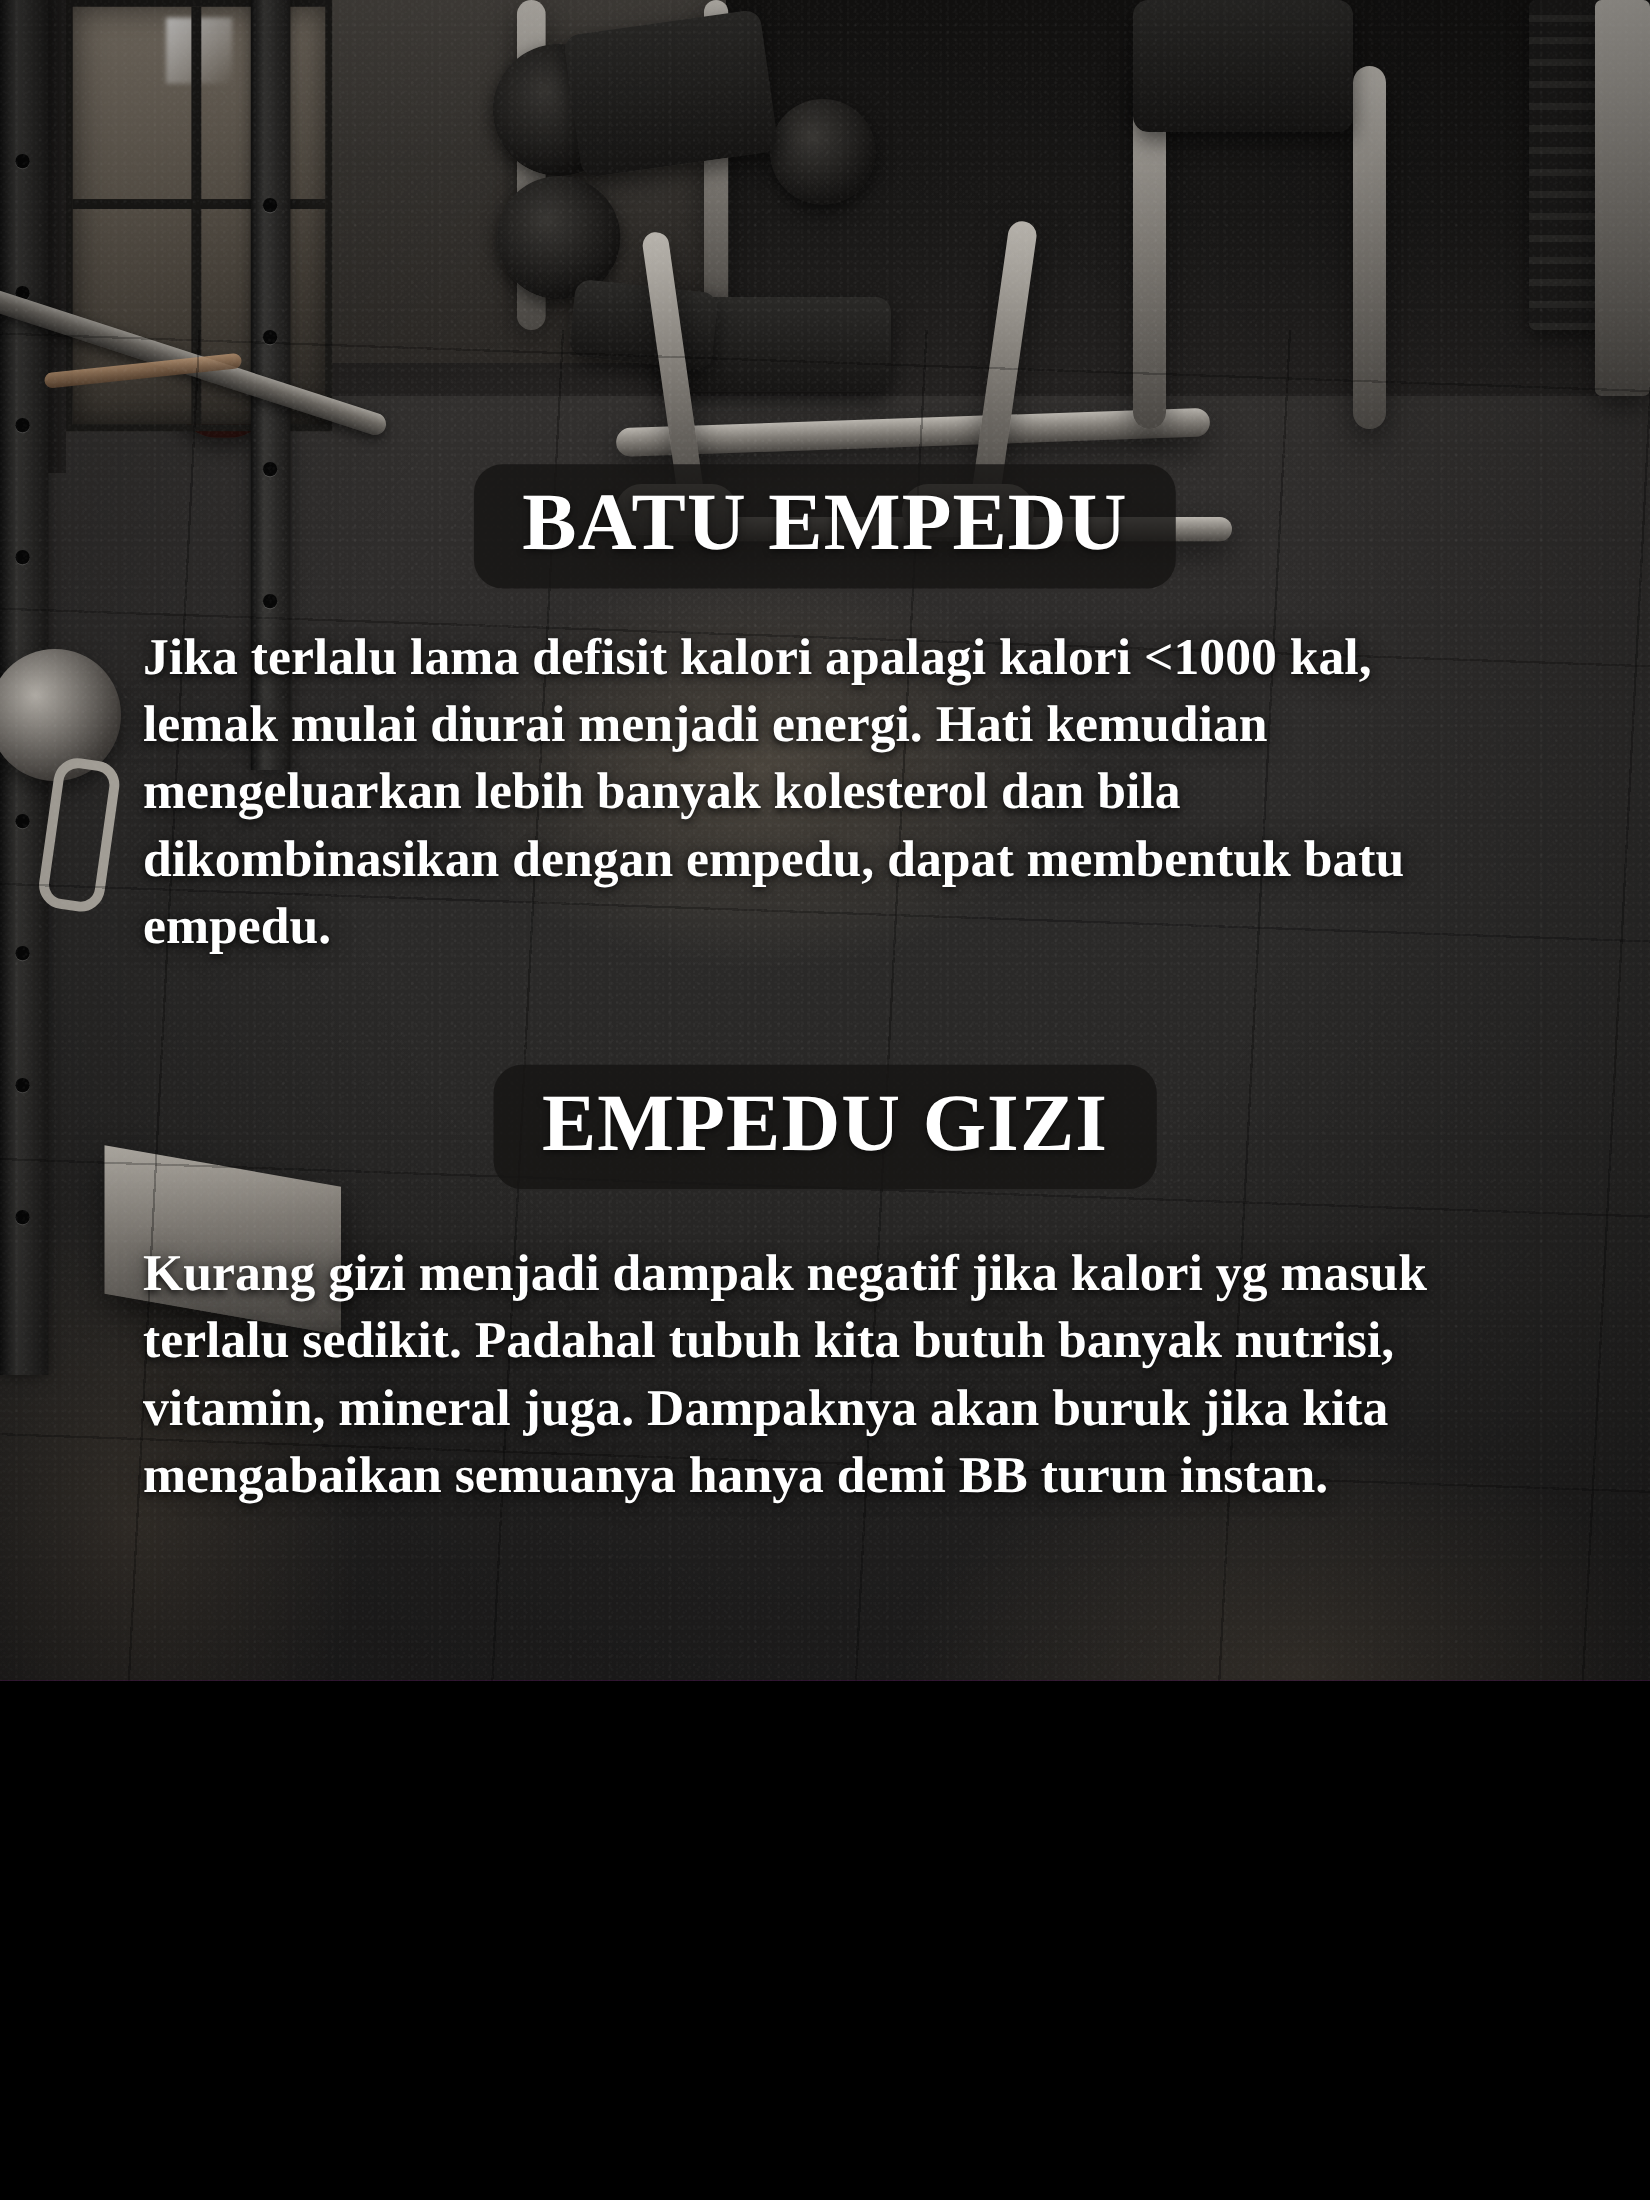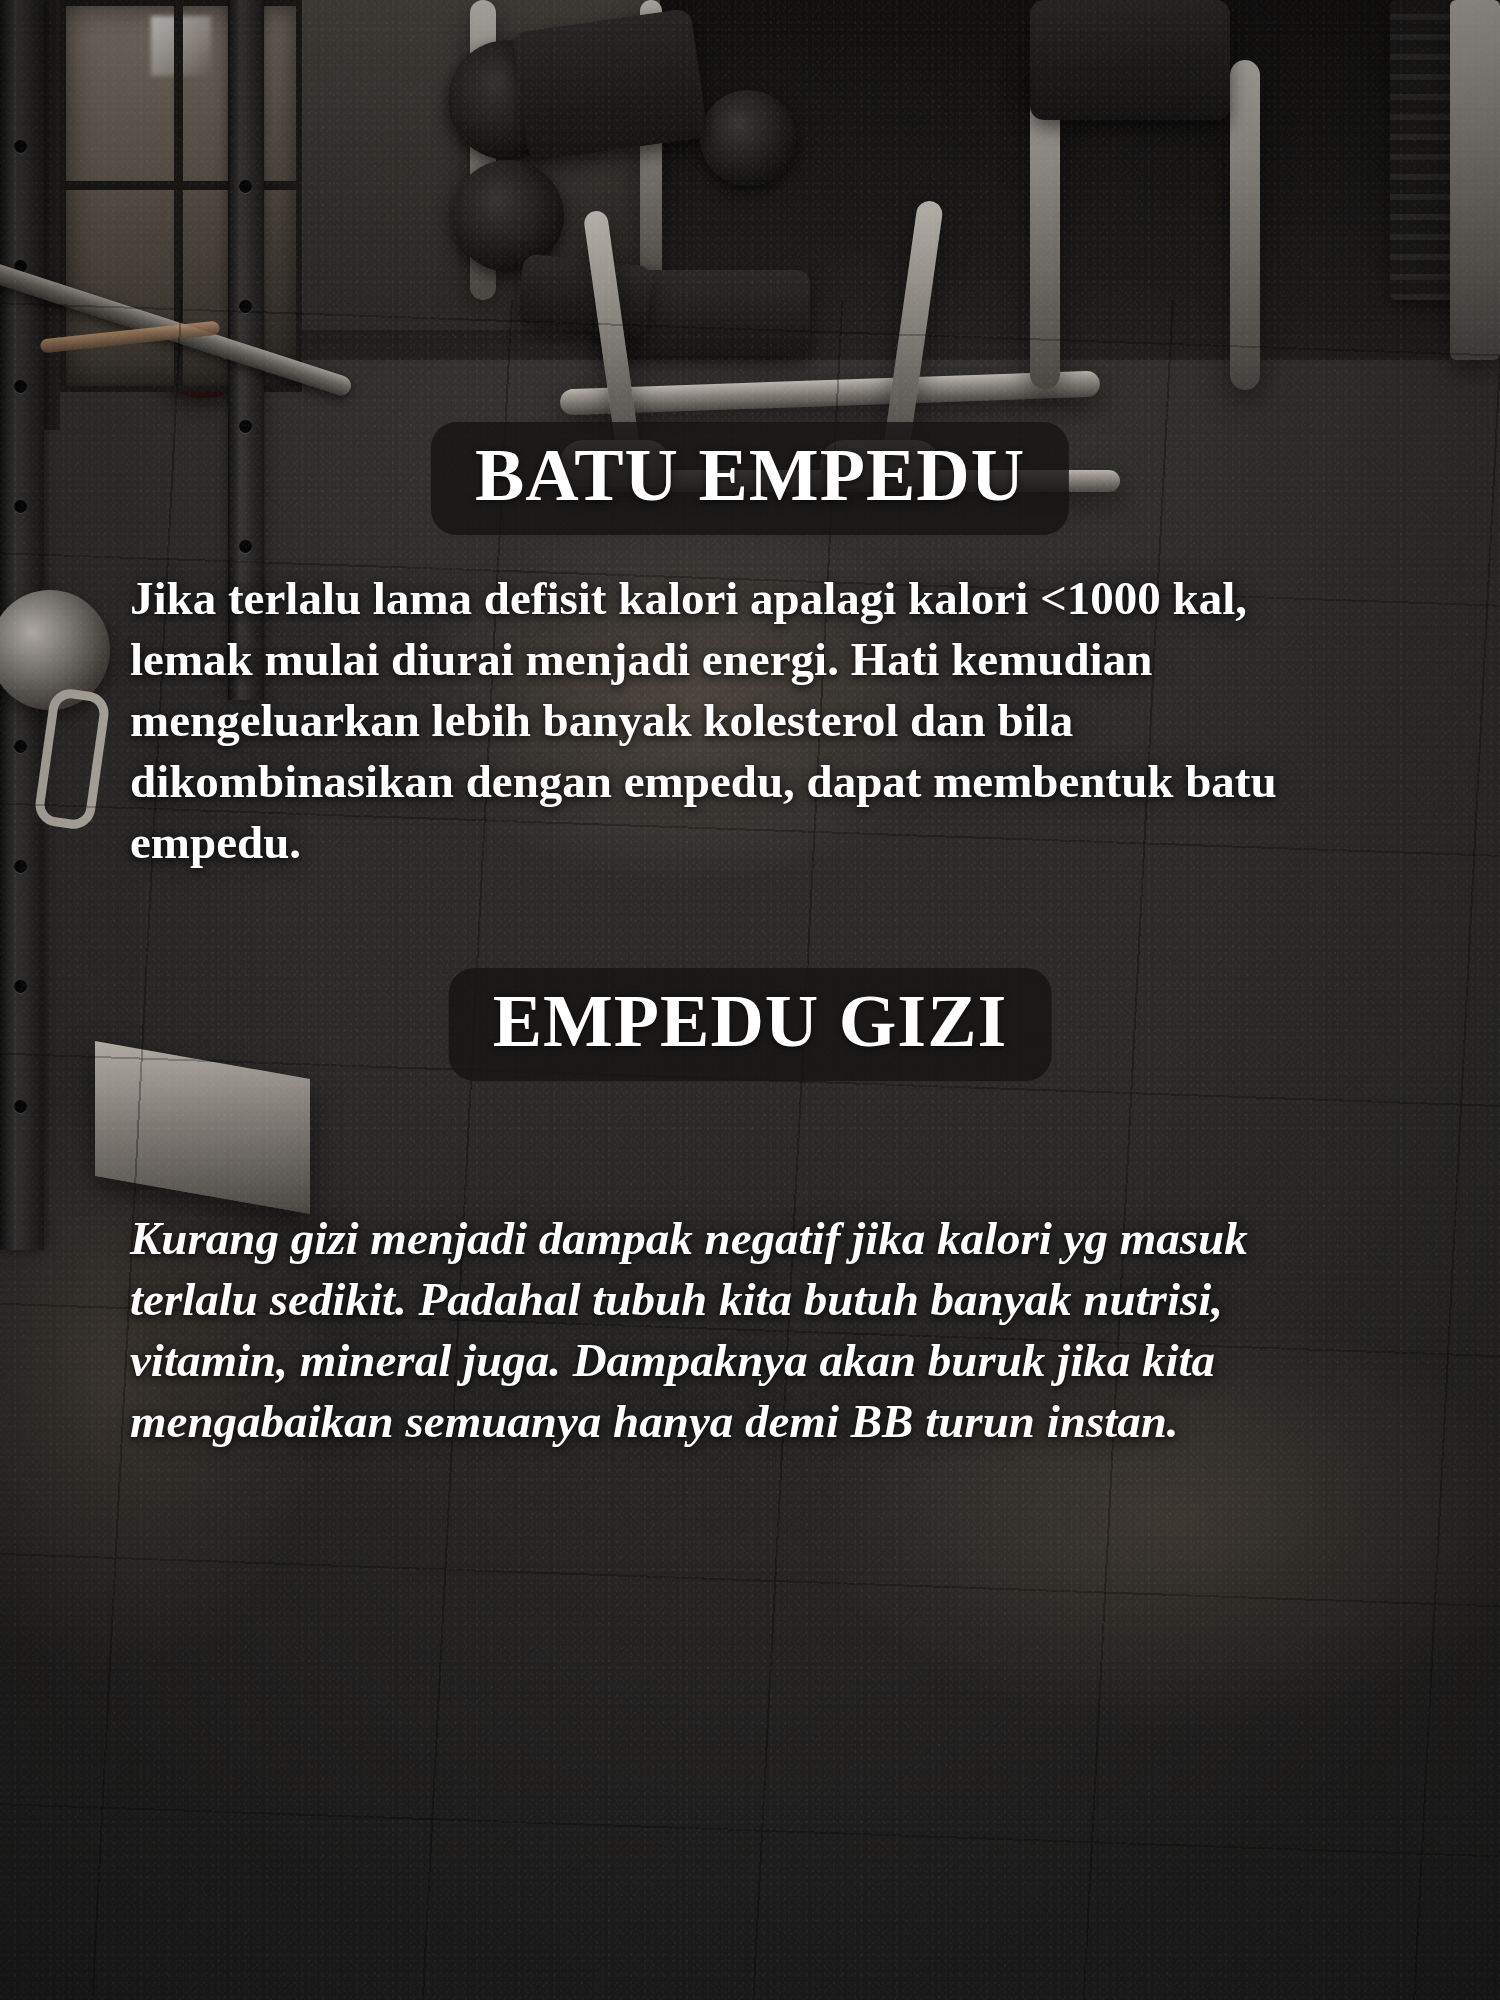--- a/index.html
+++ b/index.html
@@ -6,21 +6,21 @@
     margin: 0;
     padding: 0;
     background: #000;
   }
   body {
     font-family: "Liberation Serif", serif;
   }
   .canvas {
     position: relative;
     width: 1500px;
-    height: 2000px;
+    height: 1528px;
     overflow: hidden;
     background: #701a75;
   }
 
   
   .photo {
     position: absolute;
     inset: 0;
     background:
       
@@ -245,21 +245,21 @@
     transform: translateX(-50%);
     width: 1240px;
     text-align: left;
     color: #ffffff;
     font-weight: bold;
     font-size: 47px;
     line-height: 1.30;
     text-shadow: 0 2px 7px rgba(0,0,0,.75), 0 0 22px rgba(0,0,0,.5);
   }
   .body-1 { top: 568px; }
-  .body-2 { top: 1208px; font-style: italic; }
+  .body-2 { top: 1128px; }
 </style>
 </head>
 <body>
 
 <div class="canvas">
 
   <div class="photo">
     <div class="upper-wall"></div>
 
     <div class="mirror-panel"></div>

